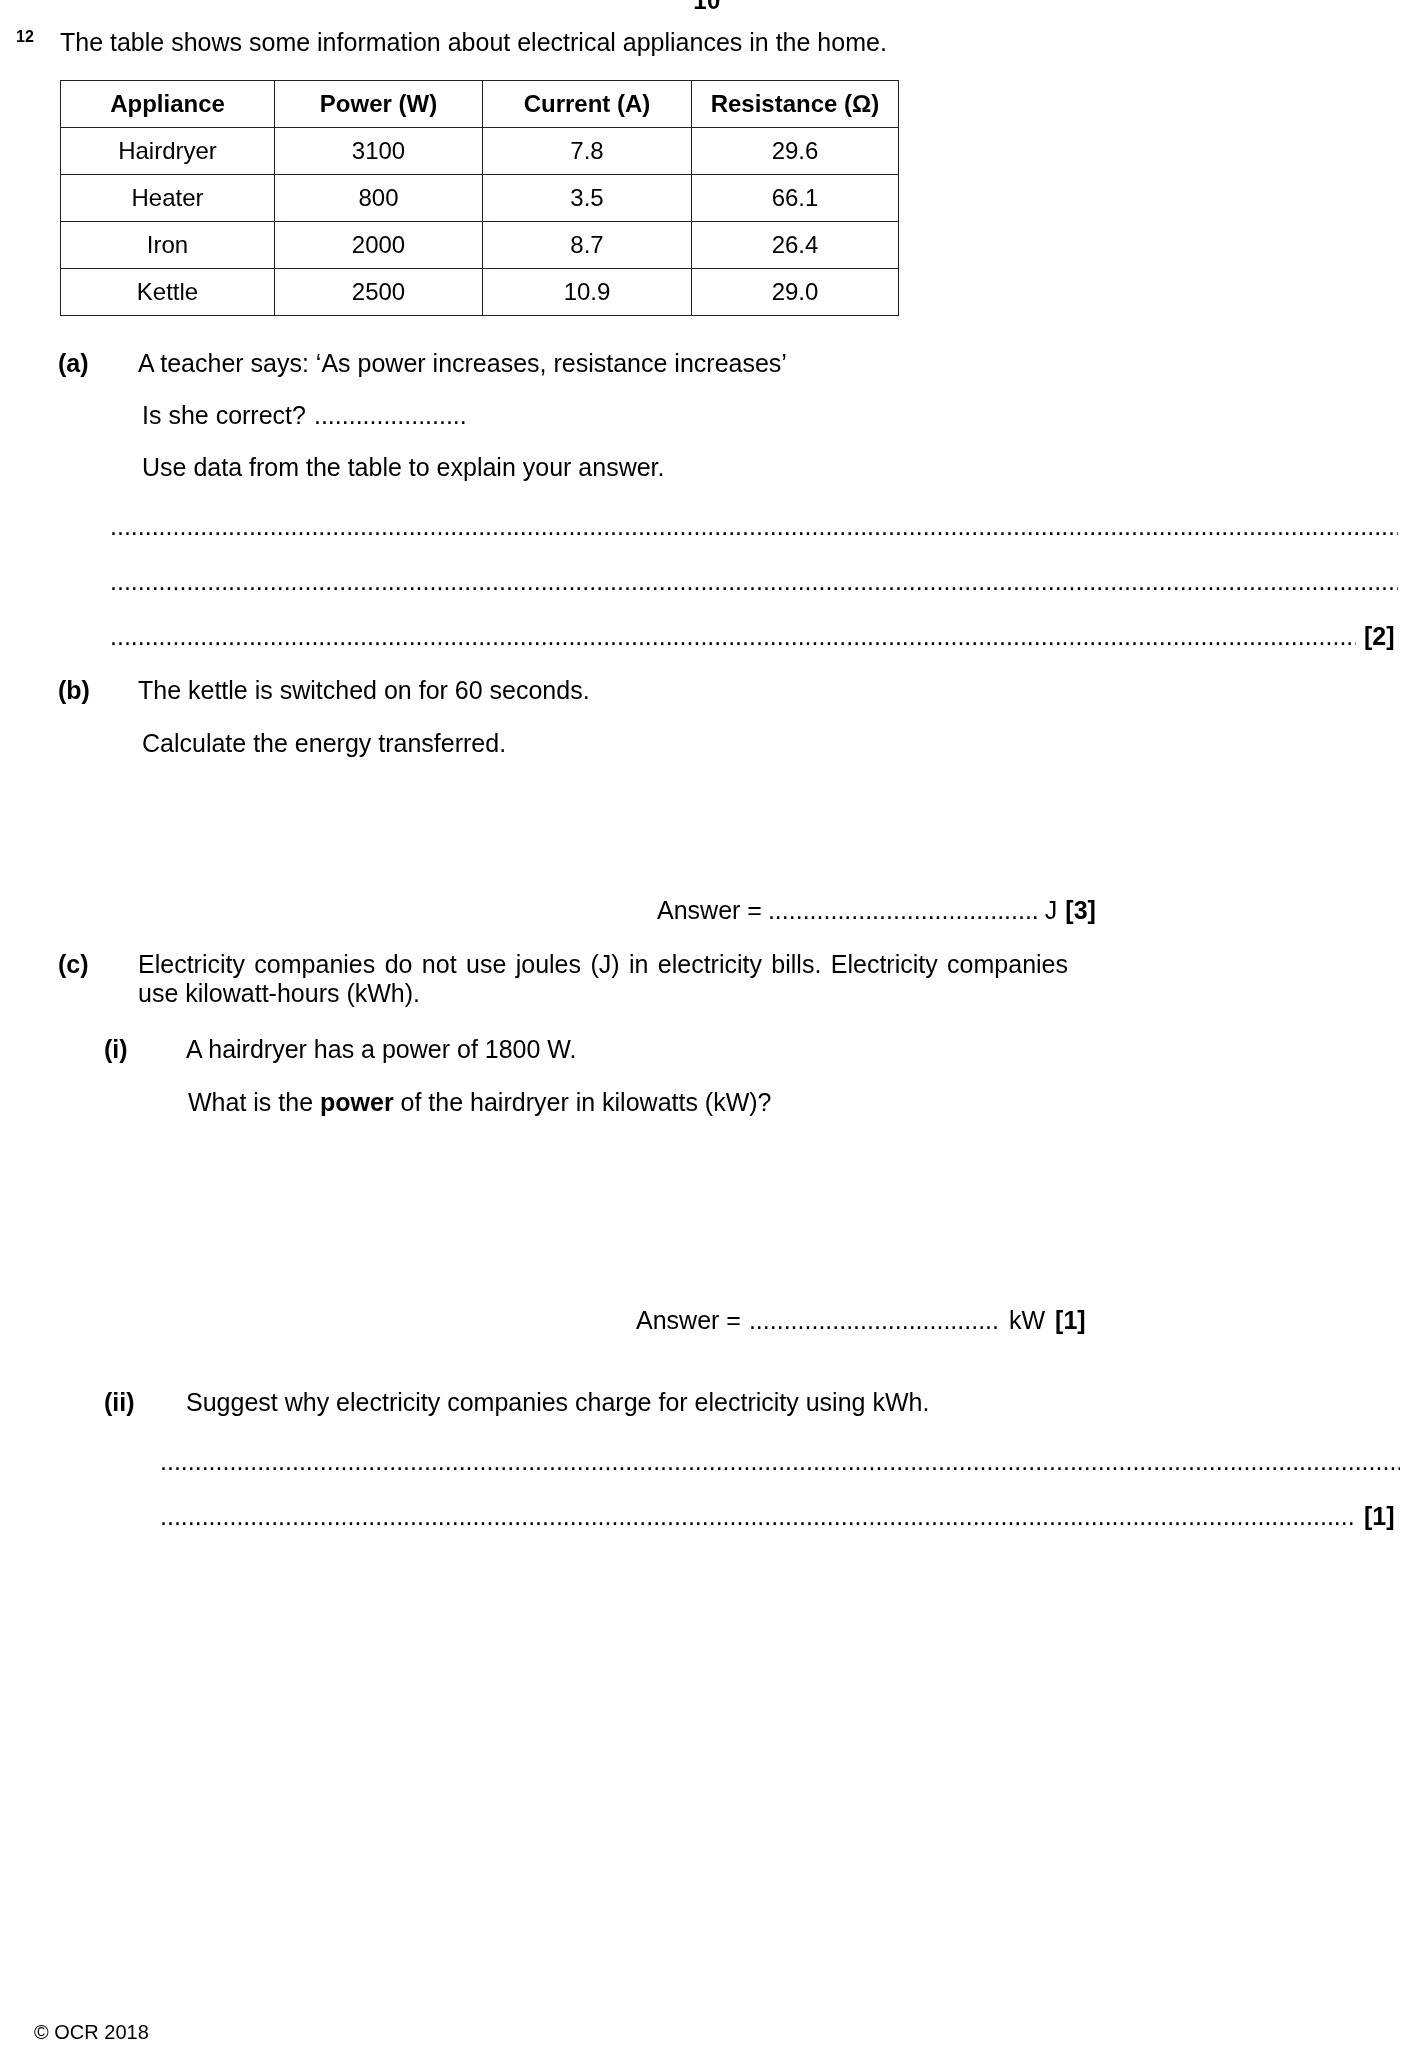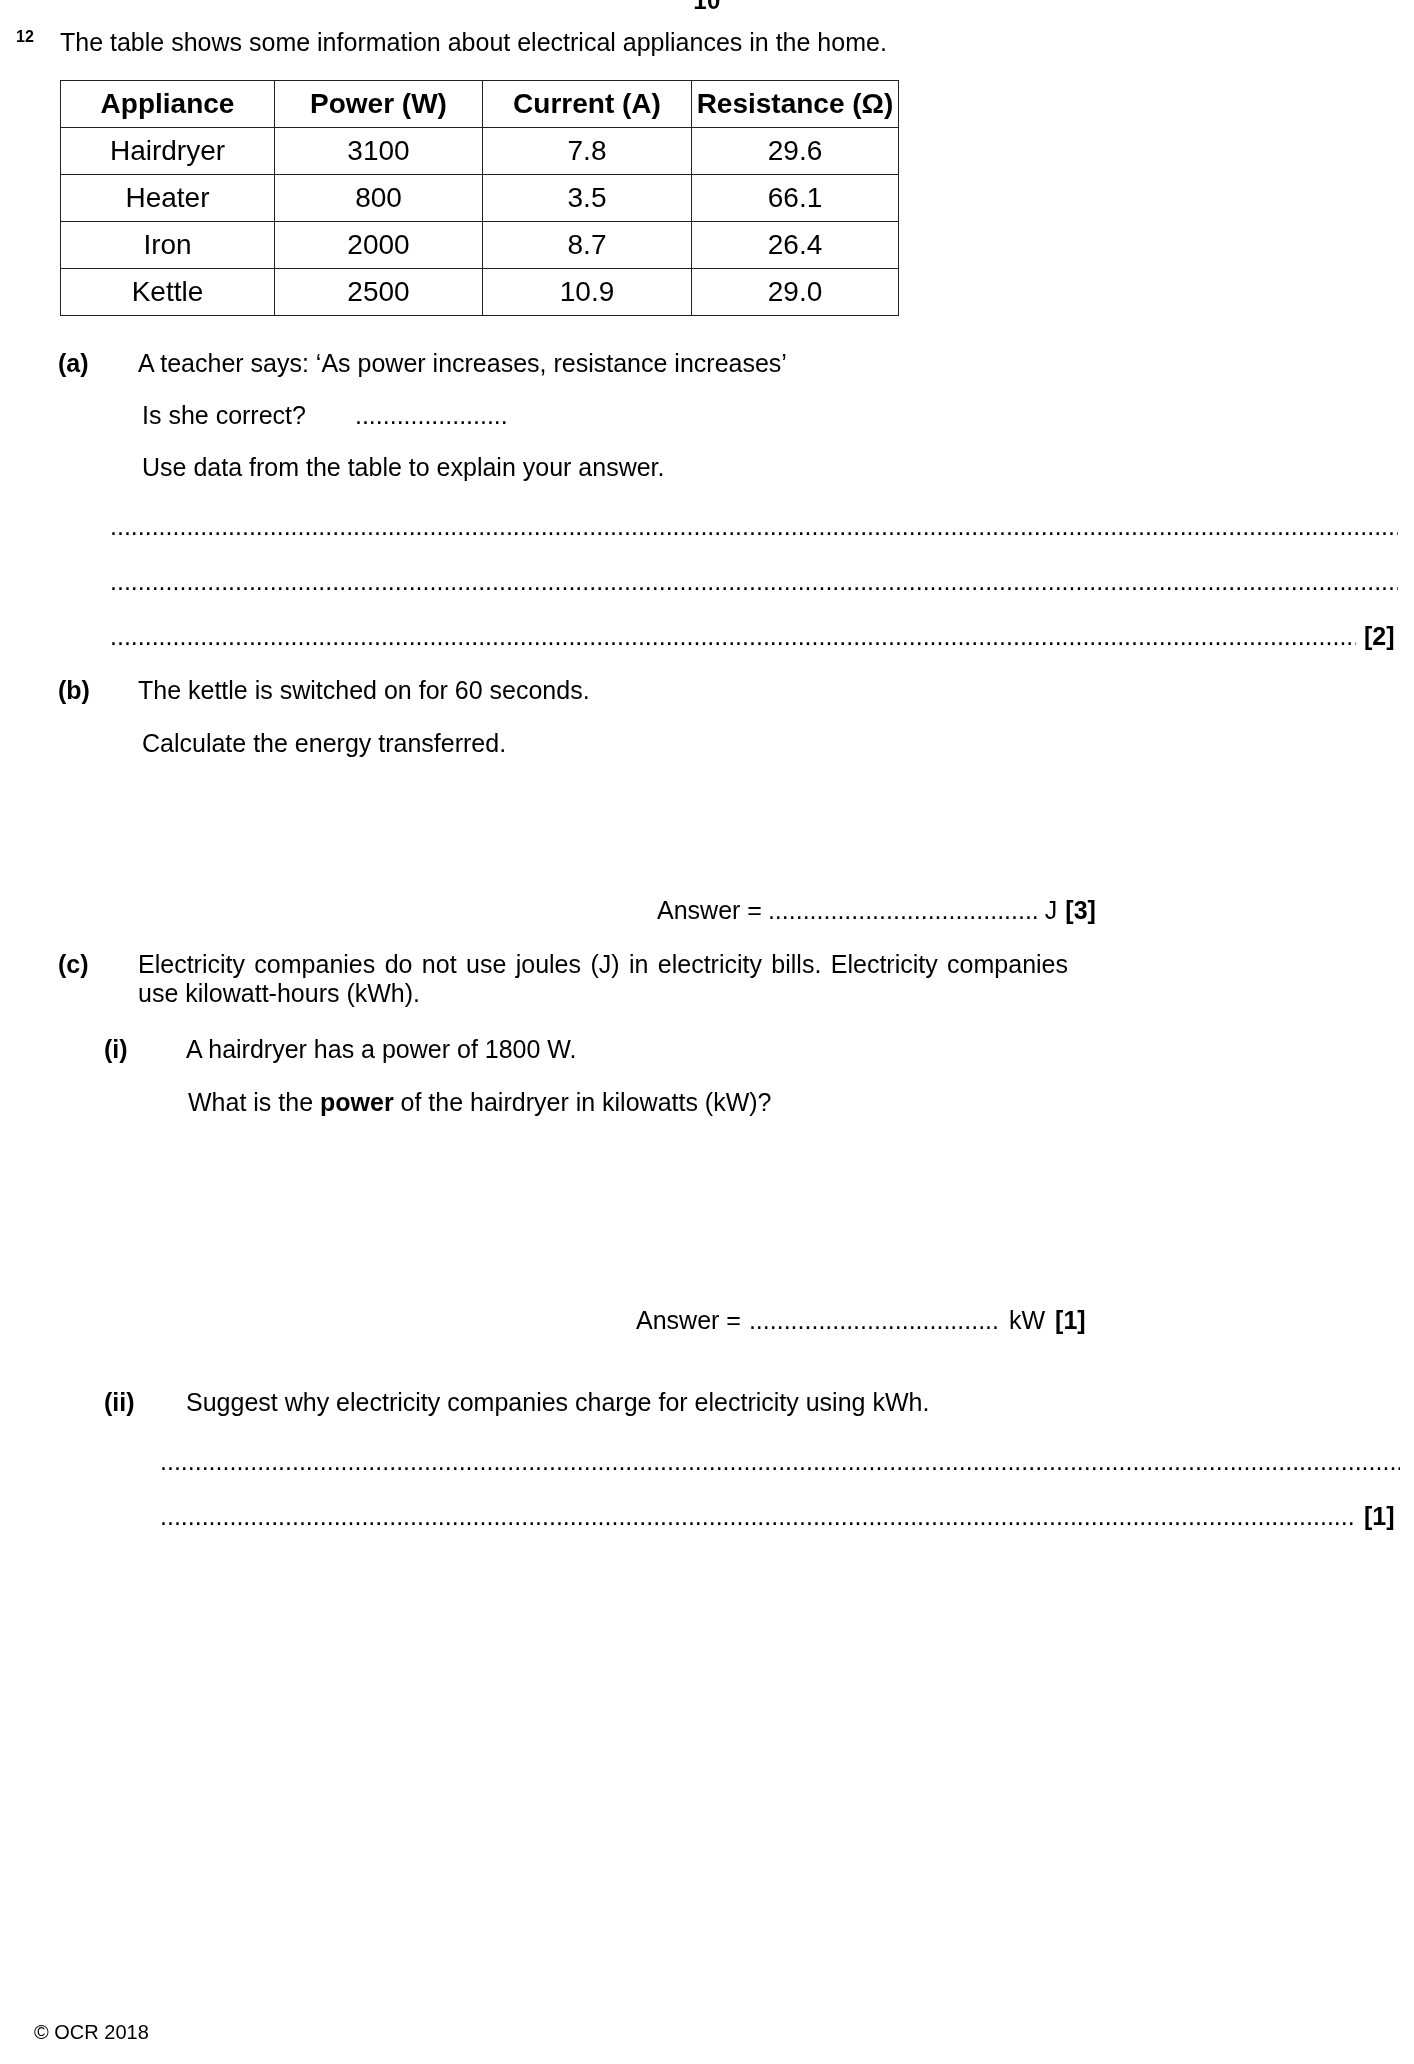--- a/index.html
+++ b/index.html
@@ -58,21 +58,21 @@
     top: 80px;
     left: 60px;
     width: 838px;
     border-collapse: collapse;
     table-layout: fixed;
   }
   .appliance-table th,
   .appliance-table td {
     border: 1px solid #231f20;
     text-align: center;
-    font-size: 28px;
+    font-size: 24px;
     height: 47px;
     padding: 0 4px;
     font-weight: normal;
     box-sizing: border-box;
   }
   .appliance-table th {
     font-weight: bold;
   }
   .col-appliance { width: 214px; }
   .col-power     { width: 208px; }
@@ -96,21 +96,21 @@
   }
 
   .label-a  { width: 48px; }
   .label-b  { width: 48px; }
   .label-c  { width: 48px; }
   .label-i  { width: 50px; }
   .label-ii { width: 50px; }
 
   
   .ind-a   { left: 58px;  }
-  .ind-ab  { left: 110px; gap: 41px; }
+  .ind-ab  { left: 110px; }
   .ind-rom { left: 104px; }
   .ind-romtext { left: 156px; }
 
   .justified {
     text-align: justify;
     text-align-last: left;
   }
 
   
   .dots {

